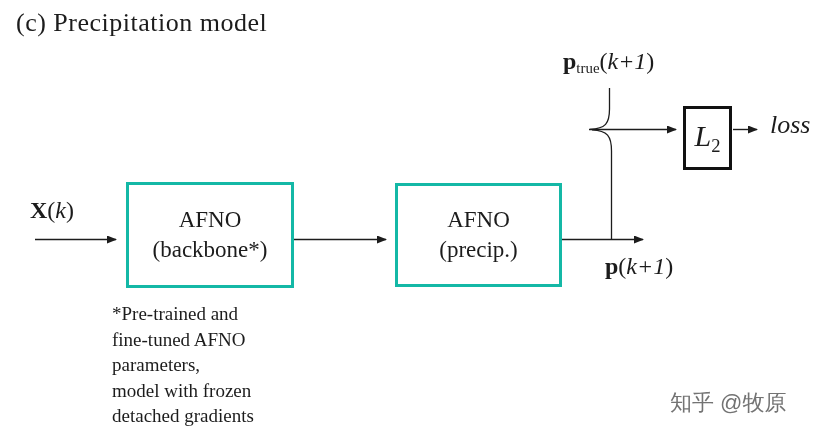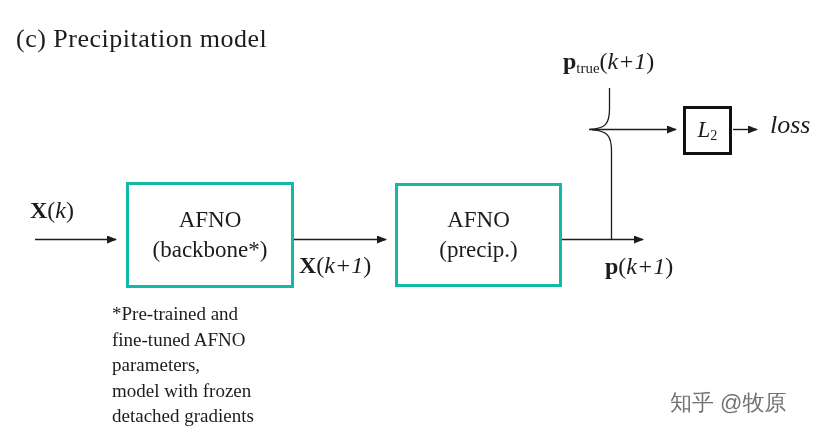--- a/index.html
+++ b/index.html
@@ -8,21 +8,21 @@
     width: 822px;
     height: 438px;
     background: #ffffff;
     overflow: hidden;
     font-family: "Liberation Serif", "DejaVu Serif", serif;
     color: #1c1c1c;
   }
   .abs { position: absolute; }
 
   .title {
-    left: 16px; top: 24px;
+    left: 16px; top: 8px;
     font-size: 26px;
     letter-spacing: 0.5px;
     white-space: nowrap;
     text-align: right;
   }
 
   .node-box {
     position: absolute;
     border: 3px solid #14b8a6;
     background: #ffffff;
@@ -49,27 +49,27 @@
   .msub {
     font-size: 0.62em;
     vertical-align: -0.28em;
     letter-spacing: 0;
     margin-top: 36px;
   }
 
   .l2-box {
     position: absolute;
     left: 683px; top: 106px;
-    width: 49px; height: 49px;
+    width: 49px; height: 64px;
     border: 3px solid #111111;
     box-sizing: border-box;
     display: flex;
     align-items: center;
     justify-content: center;
-    font-size: 23px;
+    font-size: 30px;
   }
 
   .loss-label {
     left: 770px; top: 110px;
     font-size: 26px;
     font-style: italic;
   }
 
   .footnote {
     left: 112px; top: 301px;
@@ -128,23 +128,20 @@
   </div>
 
   <div class="l2-box">
     <span><span class="mvar-italic">L</span><span class="msub">2</span></span>
   </div>
 
   <div class="mathlabel" style="left:30px; top:197px;">
     <span class="mvar-bold">X</span><span>(</span><span class="mvar-italic">k</span><span>)</span>
   </div>
 
-  <div class="mathlabel" style="left:299px; top:252px;">
-    <span class="mvar-bold">X</span><span>(</span><span class="mvar-italic">k+1</span><span>)</span>
-  </div>
 
   <div class="mathlabel" style="left:563px; top:48px;">
     <span class="mvar-bold">p</span><span class="msub">true</span><span>(</span><span class="mvar-italic">k+1</span><span>)</span>
   </div>
 
   <div class="mathlabel" style="left:605px; top:253px;">
     <span class="mvar-bold">p</span><span>(</span><span class="mvar-italic">k+1</span><span>)</span>
   </div>
 
   <div class="abs loss-label">loss</div>

